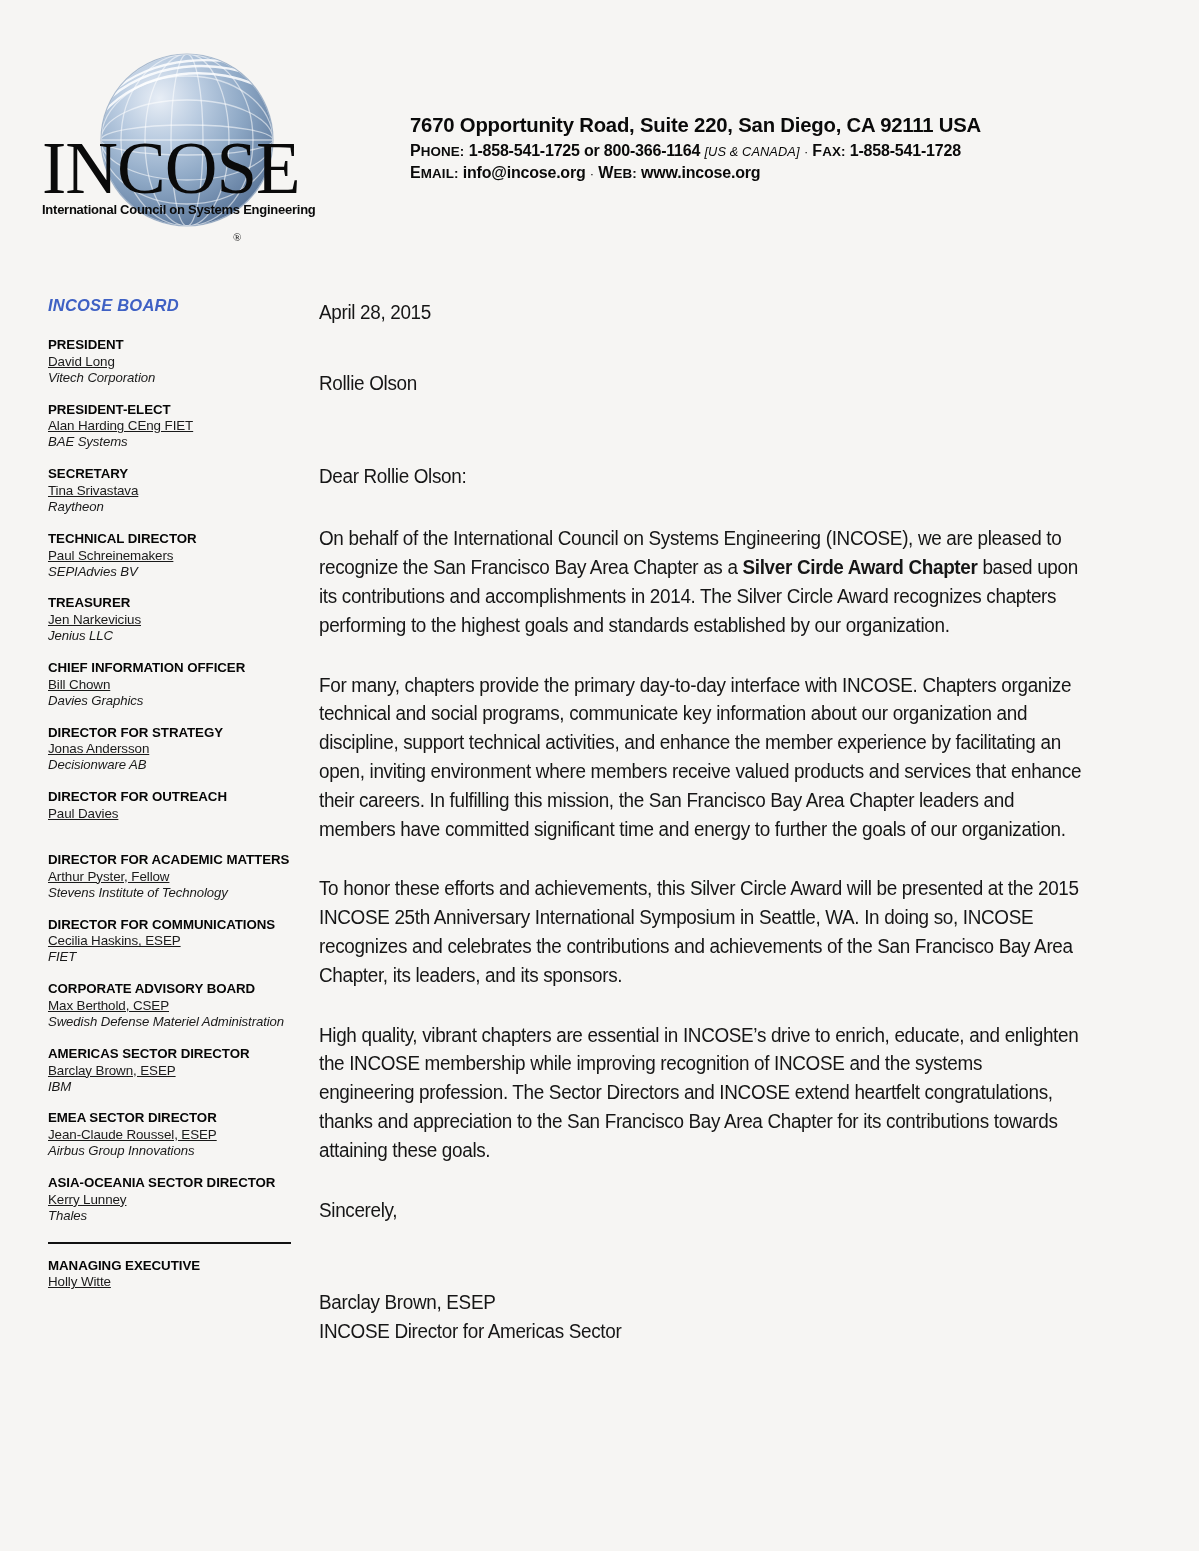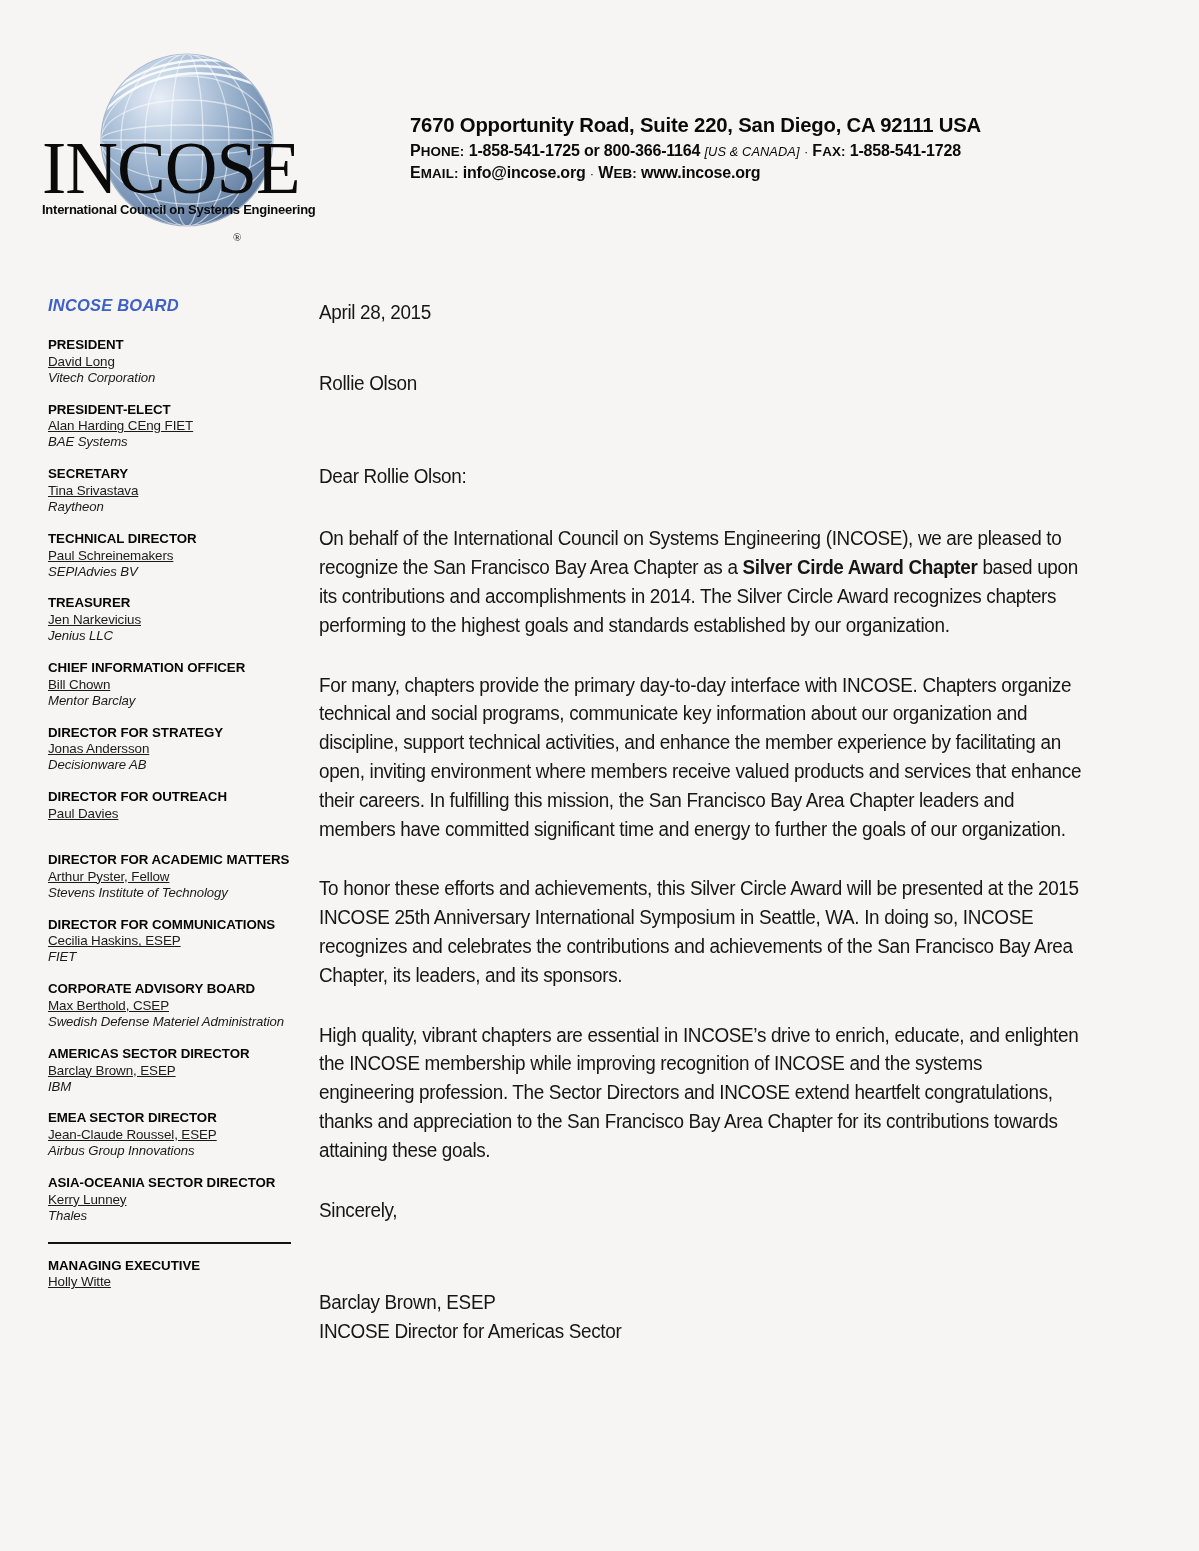--- a/index.html
+++ b/index.html
@@ -288,21 +288,21 @@
 
   <div class="board-entry">
     <div class="board-role">TREASURER</div>
     <div class="board-name">Jen Narkevicius</div>
     <div class="board-org">Jenius LLC</div>
   </div>
 
   <div class="board-entry">
     <div class="board-role">CHIEF INFORMATION OFFICER</div>
     <div class="board-name">Bill Chown</div>
-    <div class="board-org">Mentor Barclay</div>
+    <div class="board-org">Davies Graphics</div>
   </div>
 
   <div class="board-entry">
     <div class="board-role">DIRECTOR FOR STRATEGY</div>
     <div class="board-name">Jonas Andersson</div>
     <div class="board-org">Decisionware AB</div>
   </div>
 
   <div class="board-entry gap-extra">
     <div class="board-role">DIRECTOR FOR OUTREACH</div>

